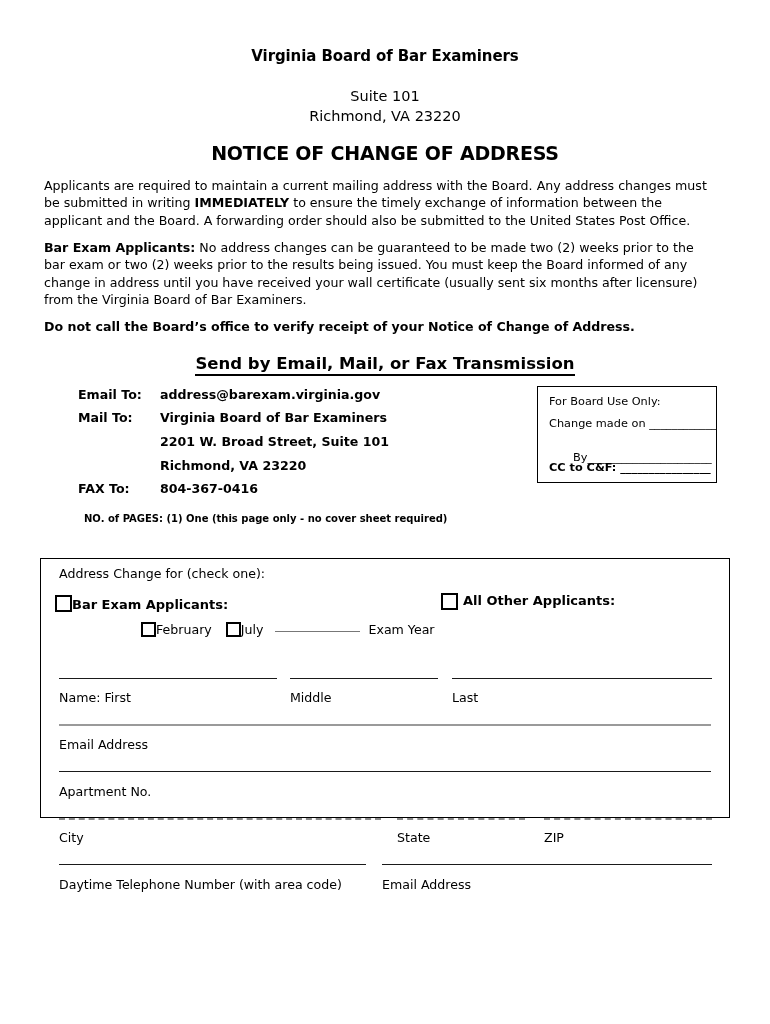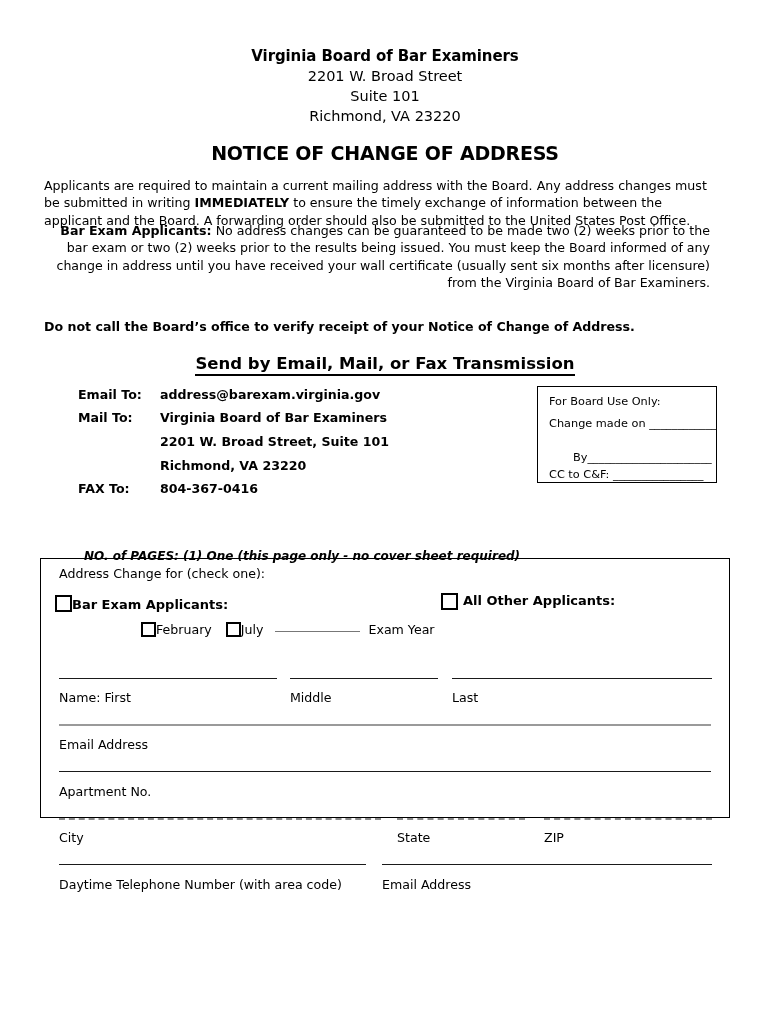--- a/index.html
+++ b/index.html
@@ -58,21 +58,21 @@
   
   .para {
     position: absolute;
     left: 44px;
     width: 666px;
     font-size: 12.6px;
     line-height: 17.3px;
     text-align: left;
   }
   .para-1 { top: 177px; }
-  .para-2 { top: 222px; text-align: right; }
+  .para-2 { top: 239px; }
   .para-3 {
     top: 318px;
     font-weight: bold;
   }
   b { font-weight: bold; }
 
   
   .send-head {
     position: absolute;
     left: 0; top: 354px;
@@ -120,30 +120,29 @@
   }
   .board-line {
     position: absolute;
     left: 11px;
     font-size: 11.3px;
     white-space: nowrap;
   }
   .bb-0 { top: 8px; }
   .bb-1 { top: 30px; }
   .bb-2 { top: 52px; left: 35px; margin-top: 12px; }
-  .bb-3 { top: 81px; }
+  .bb-3 { top: 74px; font-weight: bold; }
 
   
   .pages-note {
     position: absolute;
-    left: 84px; top: 549px;
-    font-size: 12px;
-    font-weight: bold;
-    white-space: nowrap;
-    font-style: italic;
+    left: 84px; top: 513px;
+    font-size: 10px;
+    font-weight: bold;
+    white-space: nowrap;
   }
 
   
   .form-box {
     position: absolute;
     left: 40px; top: 558px;
     width: 690px;
     height: 260px;
     border: 1px solid #000;
     box-sizing: border-box;
@@ -233,21 +232,20 @@
     font-size: 12.6px;
     white-space: nowrap;
   }
 </style>
 </head>
 <body>
 
 <div class="page">
 
   <div class="hdr-org hdr">Virginia Board of Bar Examiners</div>
-  <div class="hdr-line hdr hdr-l1">2201 W. Broad Street</div>
   <div class="hdr-line hdr hdr-l2">Suite 101</div>
   <div class="hdr-line hdr hdr-l3">Richmond, VA  23220</div>
 
   <div class="doc-title">NOTICE OF CHANGE OF ADDRESS</div>
 
   <div class="para para-1"><span>Applicants are required to maintain a current mailing address with the Board.  Any address changes must be submitted in writing </span><b>IMMEDIATELY</b><span> to ensure the timely exchange of information between the applicant and the Board. A forwarding order should also be submitted to the United States Post Office.</span></div>
 
   <div class="para para-2"><b>Bar Exam Applicants:</b><span> No address changes can be guaranteed to be made two (2) weeks prior to the bar exam or two (2) weeks prior to the results being issued. You must keep the Board informed of any change in address until you have received your wall certificate (usually sent six months after licensure) from the Virginia Board of Bar Examiners.</span></div>
 
   <div class="para para-3">Do not call the Board’s office to verify receipt of your Notice of Change of Address.</div>

